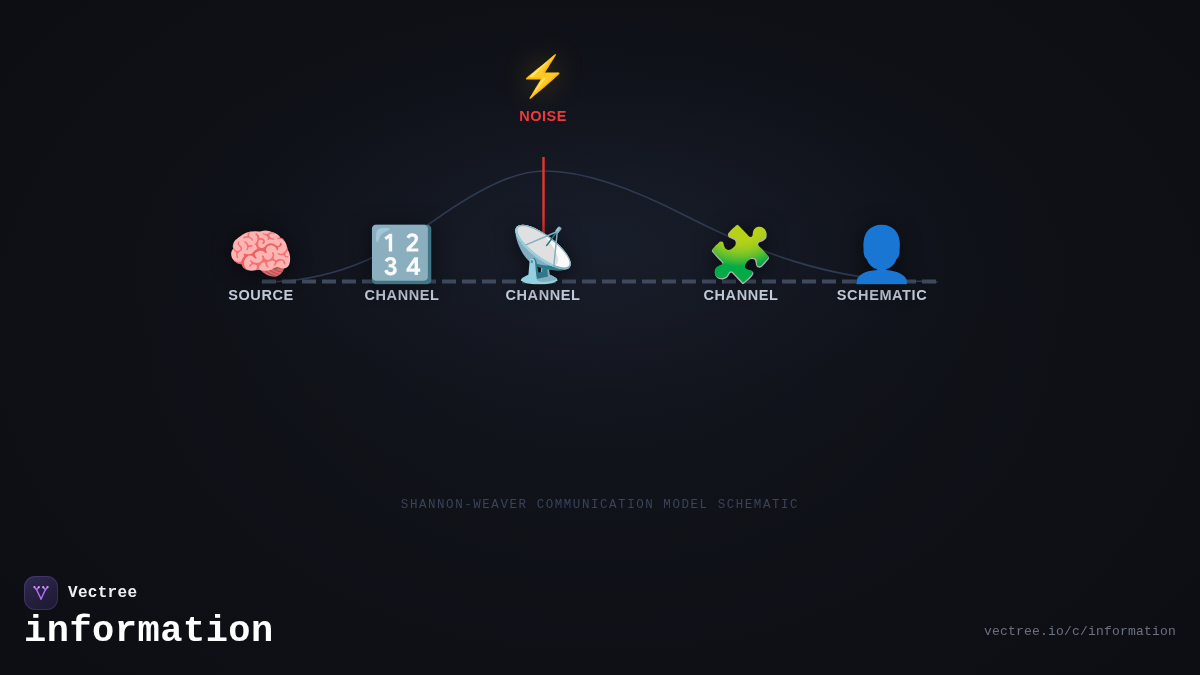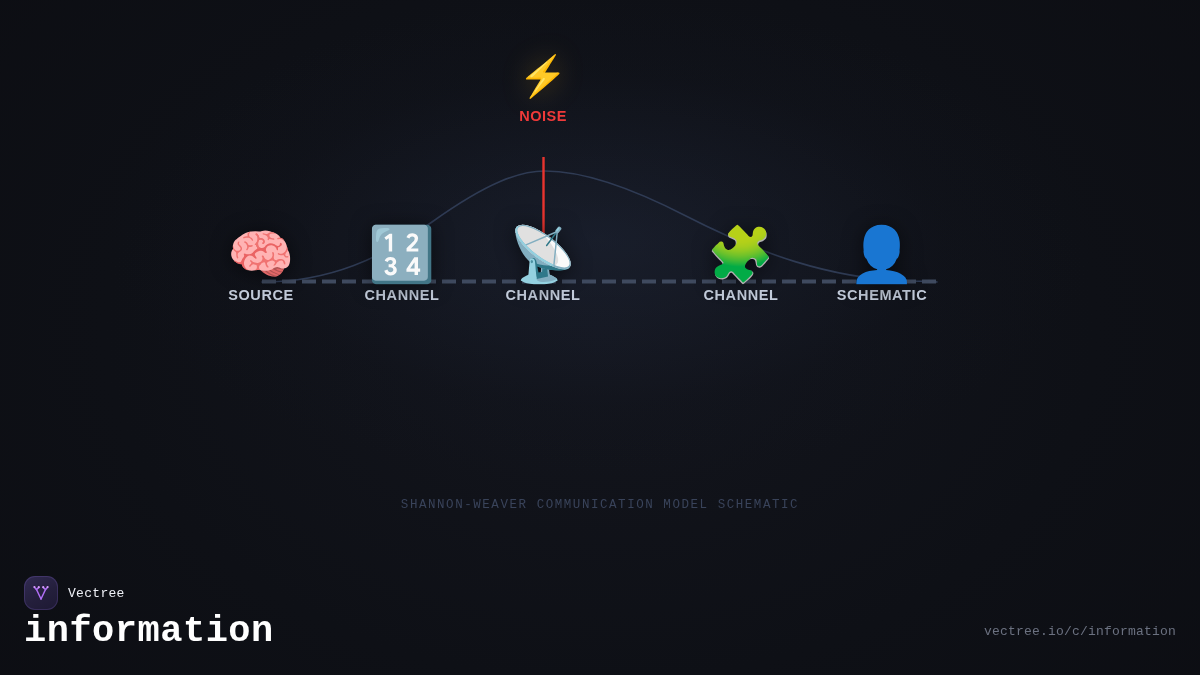--- a/index.html
+++ b/index.html
@@ -84,22 +84,22 @@
   }
   #brand-logo {
     width:34px; height:34px;
     border-radius:11px;
     background:linear-gradient(150deg,#312a52 0%,#241f3c 55%,#1d1933 100%);
     box-shadow:inset 0 0 0 1px rgba(140,110,220,0.22);
     display:flex; align-items:center; justify-content:center;
   }
   #brand-name {
     font-family:"Liberation Mono", monospace;
-    font-size:13px;
-    font-weight:normal;
+    font-size:16px;
+    font-weight:bold;
     color:#eef0f6;
     letter-spacing:0.3px;
   }
   #page-title {
     position:absolute;
     left:24px; top:610px;
     font-family:"Liberation Mono", monospace;
     font-size:37px;
     font-weight:bold;
     letter-spacing:0.5px;

